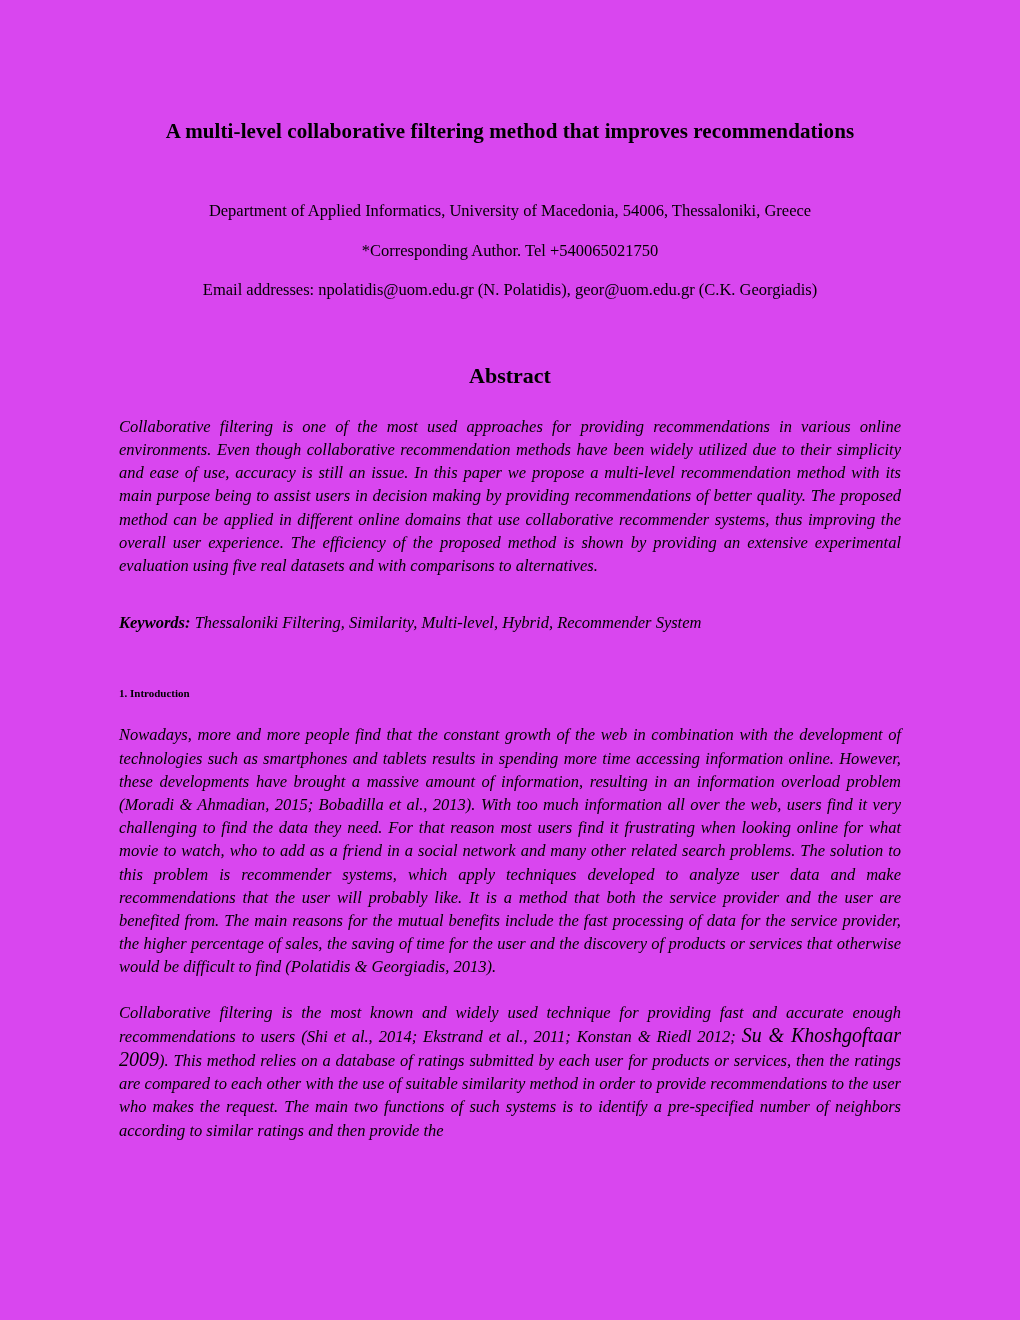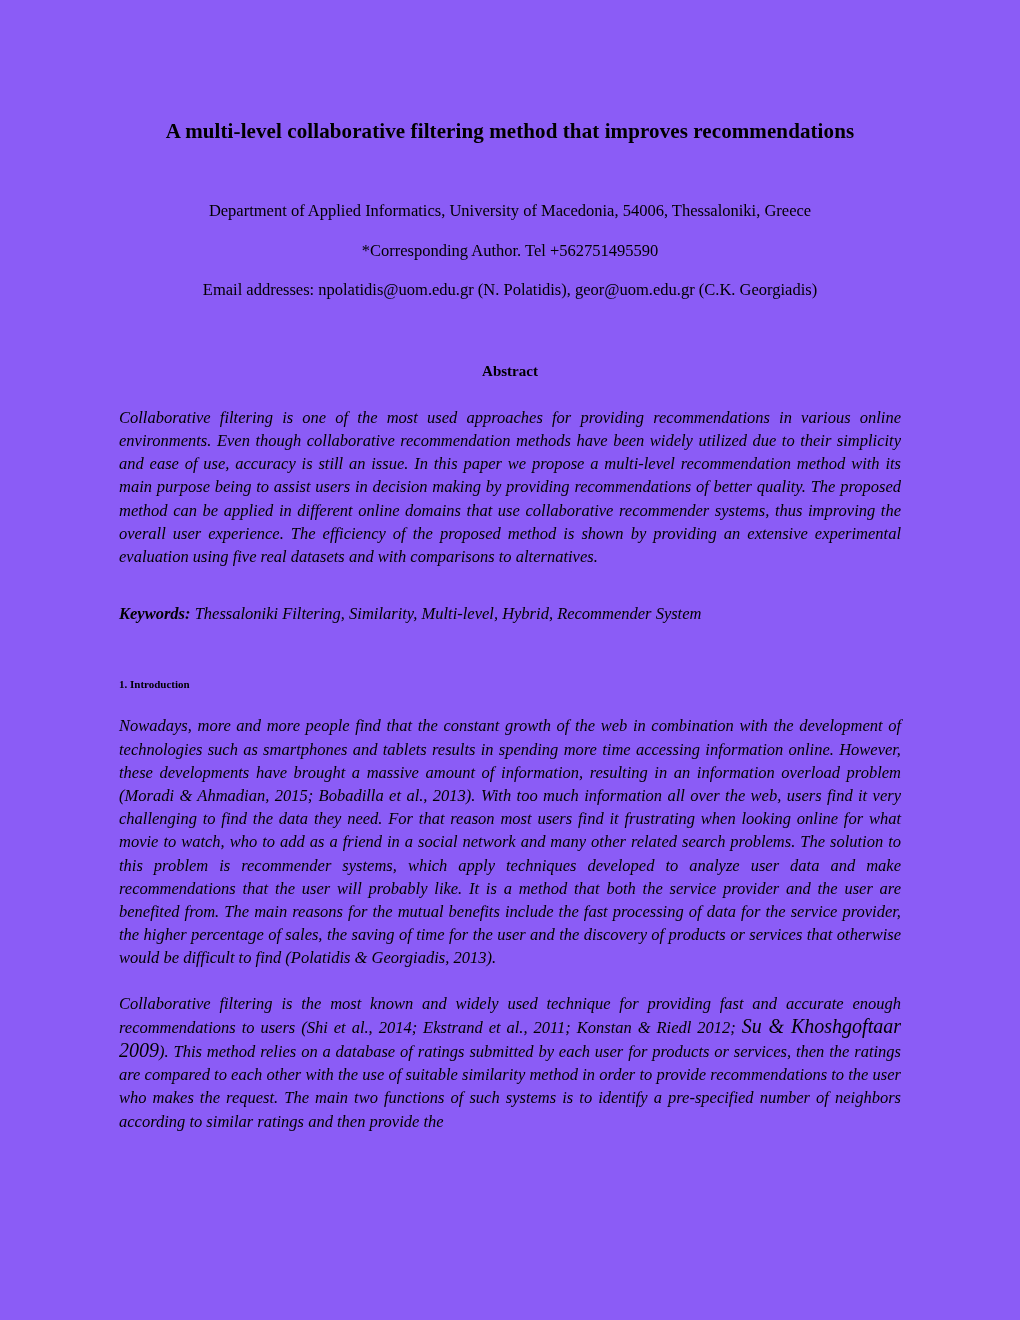--- a/index.html
+++ b/index.html
@@ -11,21 +11,21 @@
     width: 1020px;
     height: 1320px;
     font-family: "Liberation Serif", "DejaVu Serif", serif;
     color: #000000;
     -webkit-font-smoothing: antialiased;
   }
   .page {
     position: relative;
     width: 1020px;
     height: 1320px;
-    background: #8b5cf6;
+    background: #d946ef;
     box-sizing: border-box;
   }
   .content {
     position: absolute;
     left: 119px;
     top: 0;
     width: 782px;
   }
   .paper-title {
     font-size: 21px;
@@ -44,21 +44,21 @@
   }
   .author-line {
     margin: 0 0 23px 0;
     white-space: nowrap;
   }
   .author-line:last-child {
     margin-bottom: 8px;
   }
   .abstract-heading {
     text-align: center;
-    font-size: 15px;
+    font-size: 22px;
     font-weight: bold;
     margin: 0;
     padding-top: 56px;
   }
   p.body-text {
     font-size: 16.5px;
     line-height: 23.2px;
     text-align: justify;
     text-justify: inter-word;
     margin: 0;
@@ -94,21 +94,21 @@
 </head>
 <body>
 
 <div class="page">
   <div class="content">
 
     <h1 class="paper-title">A multi-level collaborative filtering method that improves recommendations</h1>
 
     <div class="author-block">
       <div class="author-line">Department of Applied Informatics, University of Macedonia, 54006, Thessaloniki, Greece</div>
-      <div class="author-line">*Corresponding Author. Tel +562751495590</div>
+      <div class="author-line">*Corresponding Author. Tel +540065021750</div>
       <div class="author-line">Email addresses: npolatidis@uom.edu.gr (N. Polatidis), geor@uom.edu.gr (C.K. Georgiadis)</div>
     </div>
 
     <div class="abstract-heading">Abstract</div>
 
     <p class="body-text abstract-body">Collaborative filtering is one of the most used approaches for providing recommendations in various online environments. Even though collaborative recommendation methods have been widely utilized due to their simplicity and ease of use, accuracy is still an issue. In this paper we propose a multi-level recommendation method with its main purpose being to assist users in decision making by providing recommendations of better quality. The proposed method can be applied in different online domains that use collaborative recommender systems, thus improving the overall user experience. The efficiency of the proposed method is shown by providing an extensive experimental evaluation using five real datasets and with comparisons to alternatives.</p>
 
     <p class="body-text keywords">
       <b>Keywords:</b><span> Thessaloniki Filtering, Similarity, Multi-level, Hybrid, Recommender System</span>
     </p>

